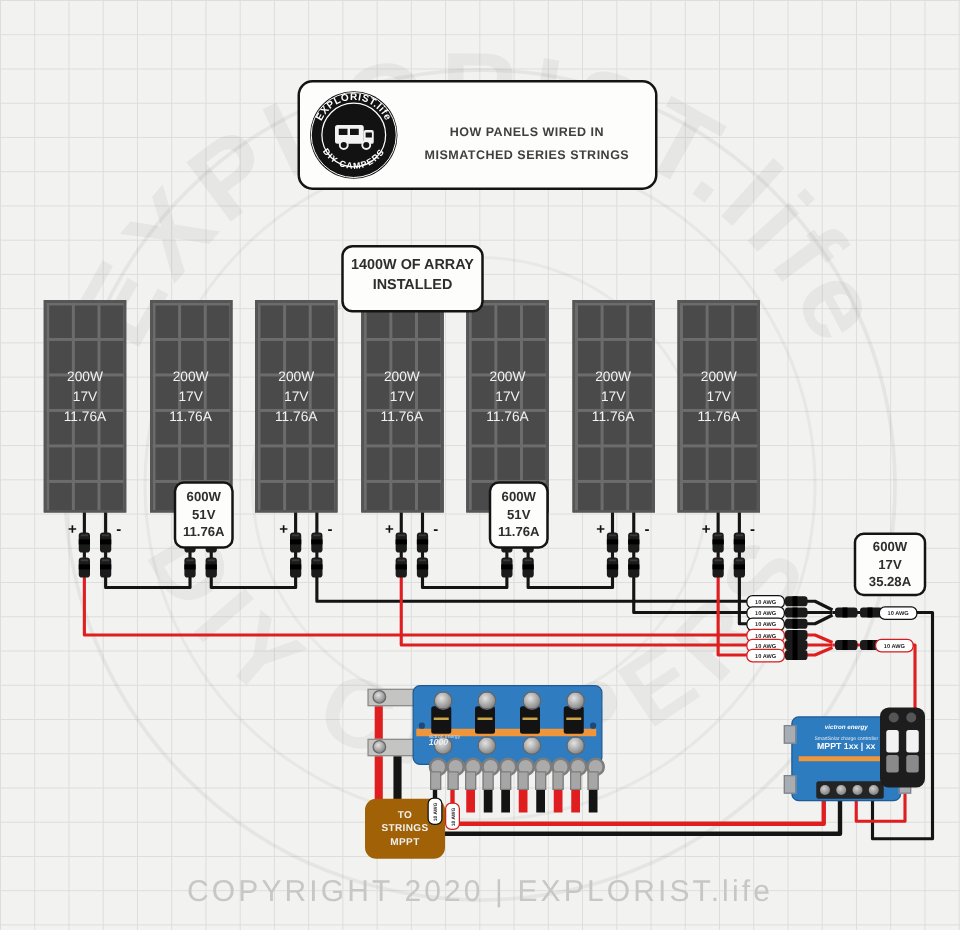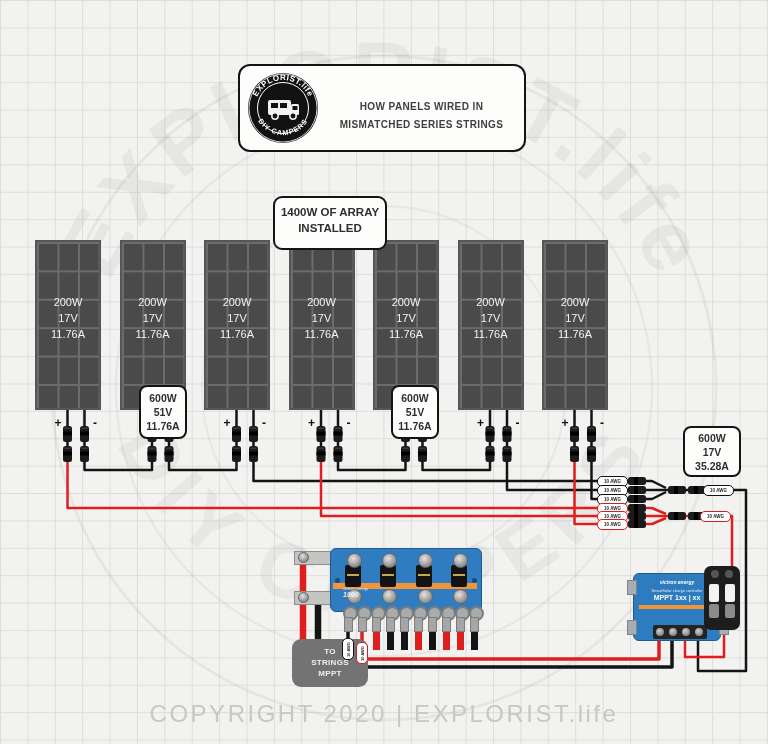--- a/index.html
+++ b/index.html
@@ -58,21 +58,21 @@
   
   .lug{position:absolute;top:606px;width:11px;height:11px;border-radius:50%;background:#ababab;
        border:2px solid #7d7d7d;z-index:5;}
   .lugstem{position:absolute;top:617px;width:9px;height:15px;background:#a6a6a6;border:1px solid #7d7d7d;
            box-sizing:border-box;z-index:5;}
   .stub{position:absolute;top:631px;width:7px;height:19px;z-index:4;}
   .stub.r{background:#df1f1f;} .stub.b{background:#141414;}
   
   .bracket{position:absolute;width:44px;height:12px;background:#c4c4c2;border:1.5px solid #8d8d8b;z-index:5;}
   .bracket .bolt{width:9px;height:9px;left:3px;top:0px;}
-  .battery{left:292px;top:639px;width:76px;height:48px;background:#737373;border-radius:9px;z-index:5;
+  .battery{left:292px;top:639px;width:64px;height:48px;background:#a16207;border-radius:9px;z-index:5;
            color:#efefef;font-size:8px;font-weight:600;text-align:center;line-height:11px;padding-top:7px;
            box-sizing:border-box;letter-spacing:.3px;}
   
   .mppt{left:633px;top:573px;width:86px;height:66px;background:#2e7cc0;border:1px solid #1f5a92;
         border-radius:6px;z-index:5;color:#fff;}
   .mppt .flange{position:absolute;width:8px;height:13px;background:#a7adb2;border:1px solid #7e848a;}
   .mpptbrand{position:absolute;left:0;top:5px;width:100%;text-align:center;font-size:5px;font-style:italic;font-weight:700;}
   .mpptsub{position:absolute;left:0;top:14px;width:100%;text-align:center;font-size:4px;color:#dfeaf4;}
   .mpptmodel{position:absolute;left:0;top:20px;width:100%;text-align:center;font-size:7px;font-weight:700;}
   .mpptstripe{position:absolute;left:5px;top:31px;width:76px;height:4px;background:#f0953a;}

